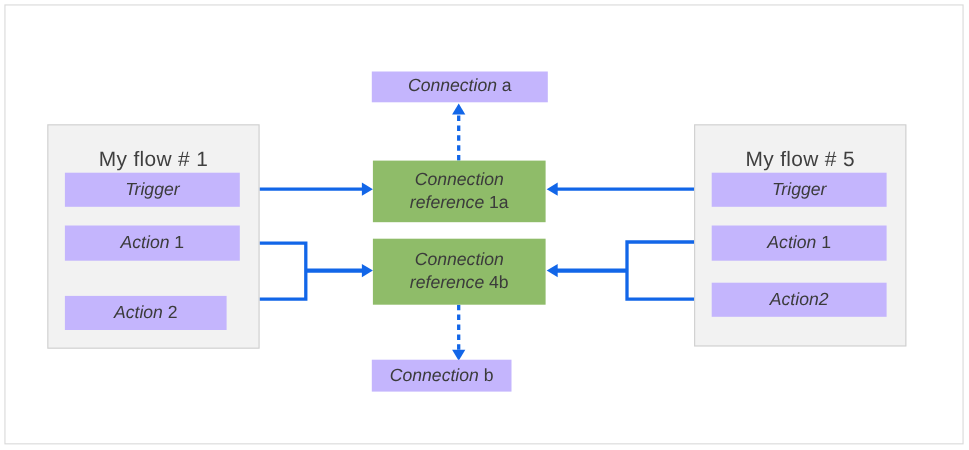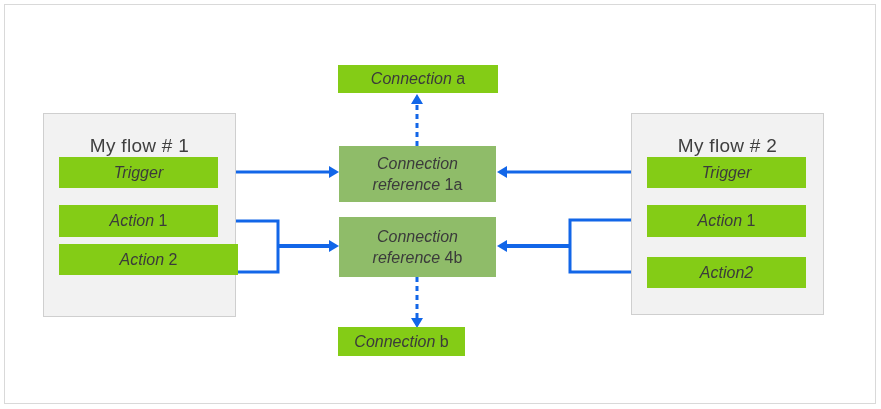--- a/index.html
+++ b/index.html
@@ -33,30 +33,30 @@
     color:#3f3f3f;
     letter-spacing:.3px;
   }
   .node{
     position:absolute;
     display:flex;align-items:center;justify-content:center;
     font-size:16px;color:#3b3b3b;
     text-align:center;
     box-sizing:border-box;
   }
-  .node.blue{background:#84cc16;}
+  .node.blue{background:#c4b5fd;}
   .node.green{background:#8fbc69;}
   .em{font-style:italic;}
   .ref-lines{line-height:21px;}
   
   #flow1{left:43px;top:113px;width:193px;height:204px;}
   #flow2{left:631px;top:113px;width:193px;height:202px;}
   .n-f1-trigger{left:59px;top:157px;width:159px;height:31px;}
   .n-f1-a1{left:59px;top:205px;width:159px;height:32px;}
-  .n-f1-a2{left:59px;top:244px;width:179px;height:31px;align-items:center;}
+  .n-f1-a2{left:59px;top:269px;width:147px;height:31px;align-items:center;}
   .n-f2-trigger{left:647px;top:157px;width:159px;height:31px;}
   .n-f2-a1{left:647px;top:205px;width:159px;height:32px;}
   .n-f2-a2{left:647px;top:257px;width:159px;height:31px;align-items:center;}
   .n-conn-a{left:338px;top:65px;width:160px;height:28px;}
   .n-ref-1a{left:339px;top:146px;width:157px;height:56px;}
   .n-ref-1b{left:339px;top:217px;width:157px;height:60px;}
   .n-conn-b{left:338px;top:327px;width:127px;height:29px;}
 </style>
 </head>
 <body>
@@ -93,21 +93,21 @@
     <g>
       <line class="dash" x1="417" y1="277" x2="417" y2="318"></line>
       <polygon points="411,318 423,318 417,328"></polygon>
     </g>
   </svg>
 
   <div class="flow" id="flow1">
     <div class="flow-title">My flow # 1</div>
   </div>
   <div class="flow" id="flow2">
-    <div class="flow-title">My flow # 2</div>
+    <div class="flow-title">My flow # 5</div>
   </div>
 
   <div class="node blue n-f1-trigger">
     <span><span class="em">Trigger</span><span></span></span>
   </div>
   <div class="node blue n-f1-a1">
     <span><span class="em">Action</span><span> 1</span></span>
   </div>
   <div class="node blue n-f1-a2">
     <span><span class="em">Action</span><span> 2</span></span>

